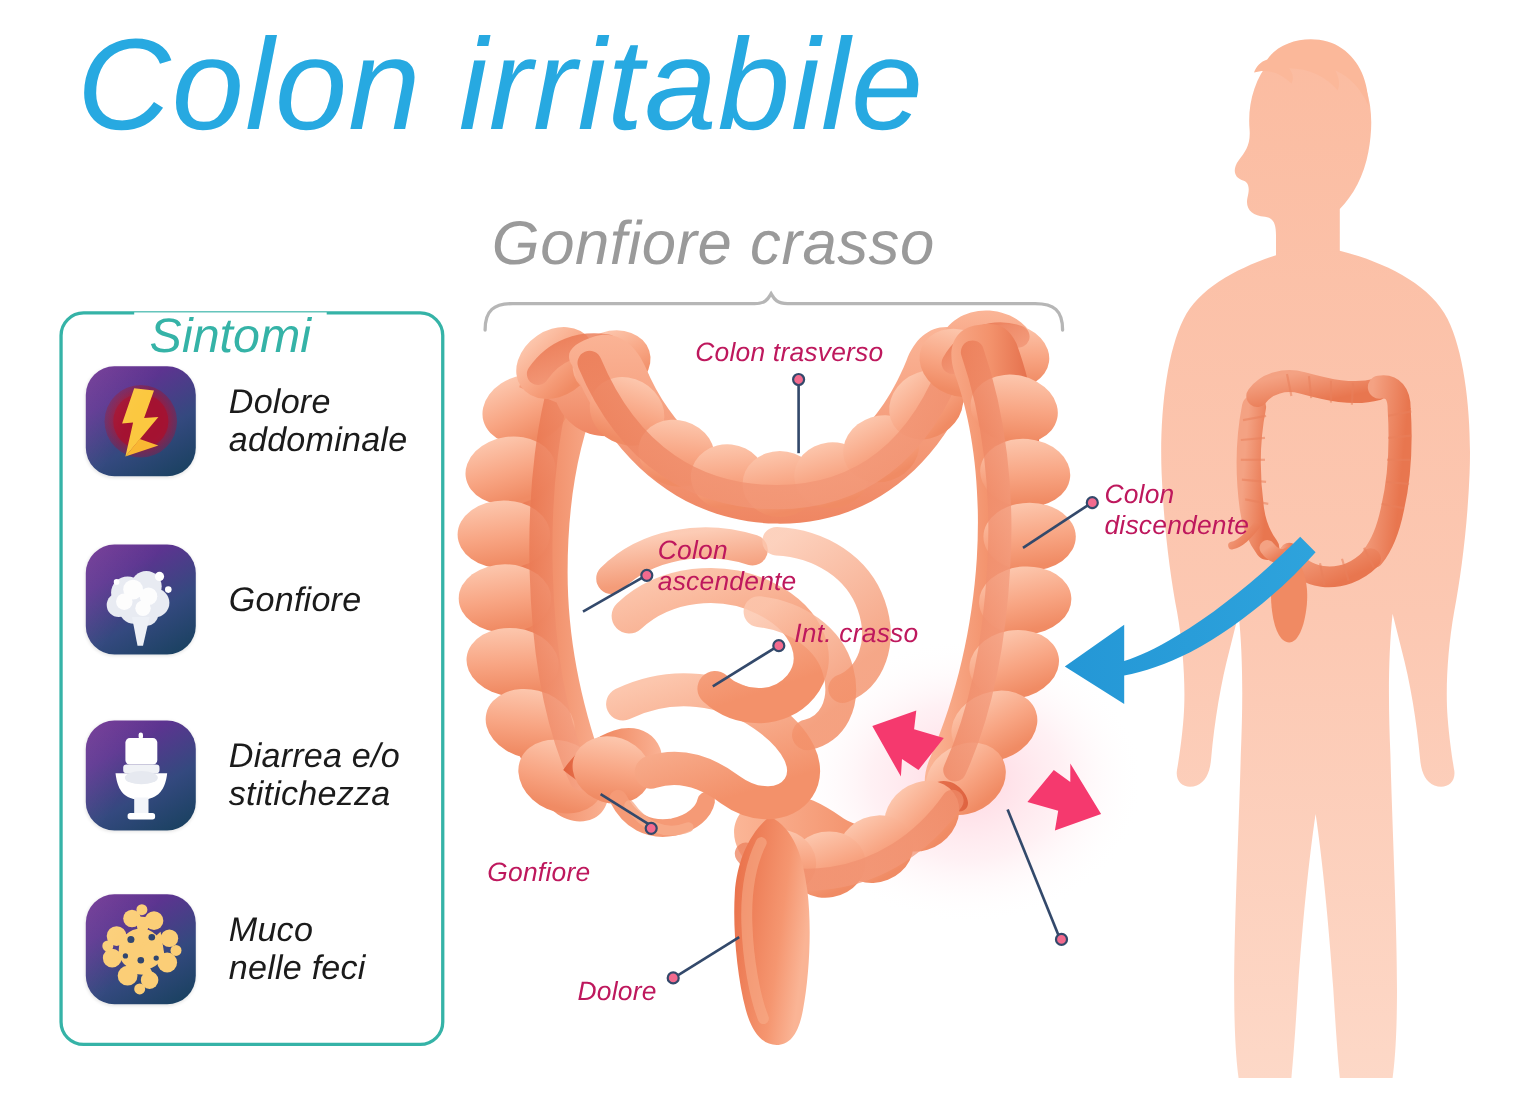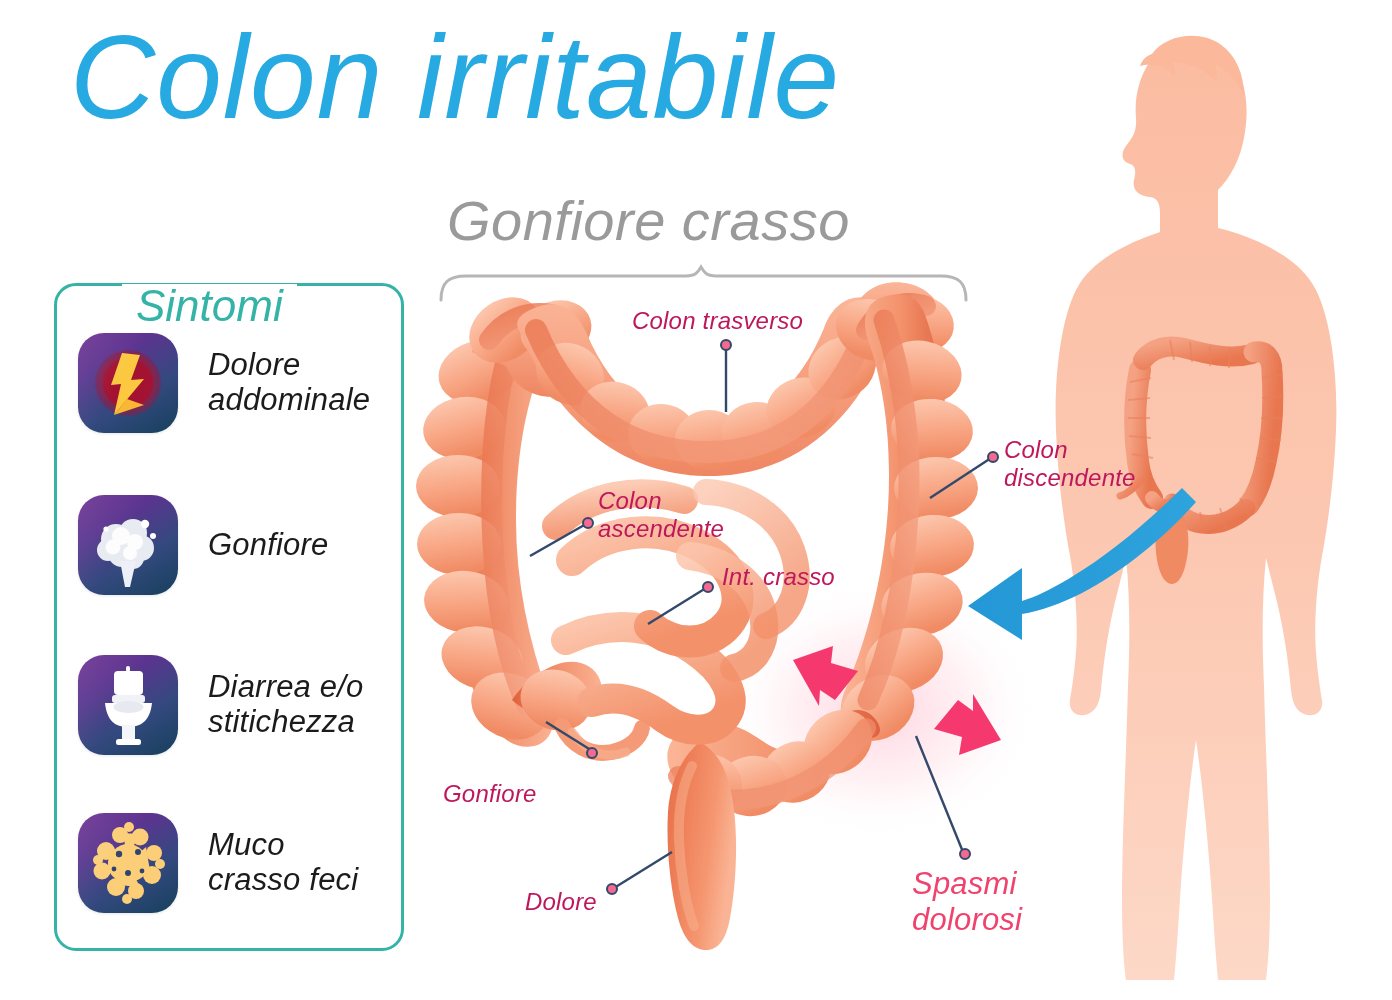--- a/index.html
+++ b/index.html
@@ -170,21 +170,21 @@
           <circle cx="41" cy="41" r="3.2"></circle>
           <circle cx="60" cy="39" r="3"></circle>
           <circle cx="50" cy="60" r="3"></circle>
           <circle cx="36" cy="56" r="2.4"></circle>
           <circle cx="64" cy="58" r="2.4"></circle>
         </g>
       </svg>
       <div class="gloss"></div>
     </div>
     <div class="sym-label">Muco
-crasso feci</div>
+nelle feci</div>
   </div>
 
   <svg class="layer" viewBox="0 0 1392 1000">
     <defs>
 
       <linearGradient id="gColA" x1="0" y1="0" x2="1" y2="0">
         <stop offset="0%" stop-color="#E0603C"></stop>
         <stop offset="42%" stop-color="#F08A63"></stop>
         <stop offset="100%" stop-color="#FAB294"></stop>
       </linearGradient>
@@ -491,16 +491,14 @@
 
   <div class="lbl" style="left:722px;top:563px">Int. crasso</div>
 
   <div class="lbl" style="left:1004px;top:436px">Colon
 discendente</div>
 
   <div class="lbl" style="left:443px;top:780px">Gonfiore</div>
 
   <div class="lbl" style="left:525px;top:888px">Dolore</div>
 
-  <div class="lbl pink" style="left:912px;top:866px">Spasmi
-dolorosi</div>
 
 </div>
 
 </body></html>

